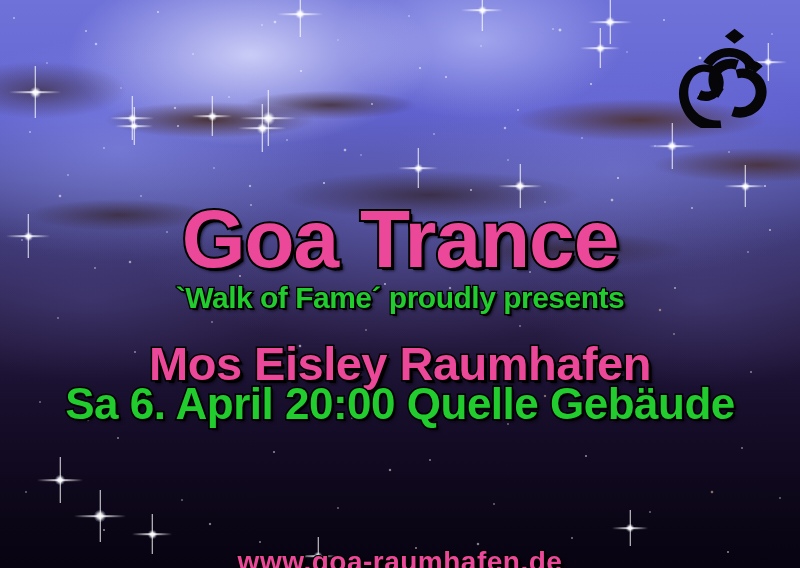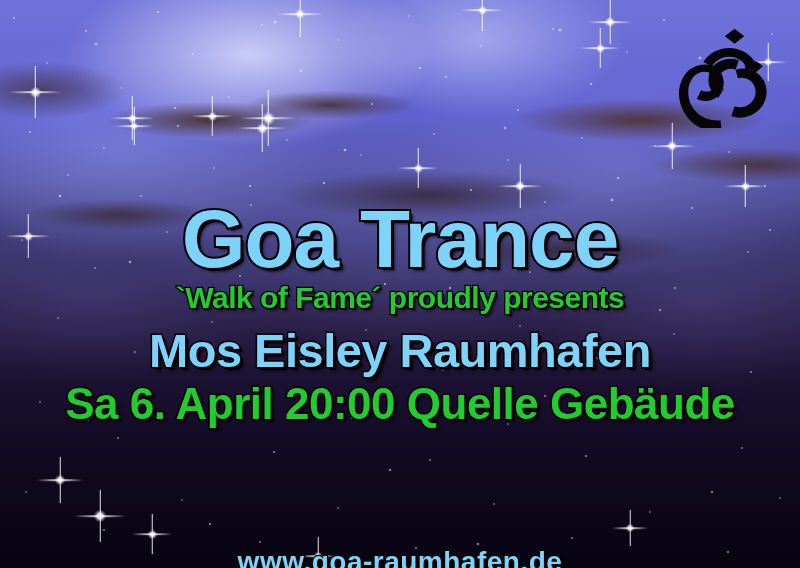--- a/index.html
+++ b/index.html
@@ -233,21 +233,21 @@
     left: 0;
     width: 100%;
     text-align: center;
     white-space: nowrap;
     font-weight: bold;
     line-height: 1;
     letter-spacing: -0.5px;
   }
 
   .magenta {
-    color: #7dd3fc;
+    color: #ec4899;
     -webkit-text-stroke: 3px #000;
     paint-order: stroke fill;
     text-shadow:
       3px 3px 0 #000,
       4px 4px 3px rgba(0,0,0,0.6);
   }
   .green {
     color: #22cc2e;
     -webkit-text-stroke: 3px #000;
     paint-order: stroke fill;
@@ -261,21 +261,21 @@
     font-size: 82px;
     letter-spacing: -1px;
     -webkit-text-stroke-width: 4px;
   }
   #subtitle-presents {
     top: 283px;
     font-size: 30px;
     -webkit-text-stroke-width: 2.5px;
   }
   #venue-name {
-    top: 327px;
+    top: 340px;
     font-size: 47px;
     -webkit-text-stroke-width: 3px;
   }
   #date-time-venue {
     top: 382px;
     font-size: 44px;
     -webkit-text-stroke-width: 3px;
   }
   #address {
     top: 432px;

